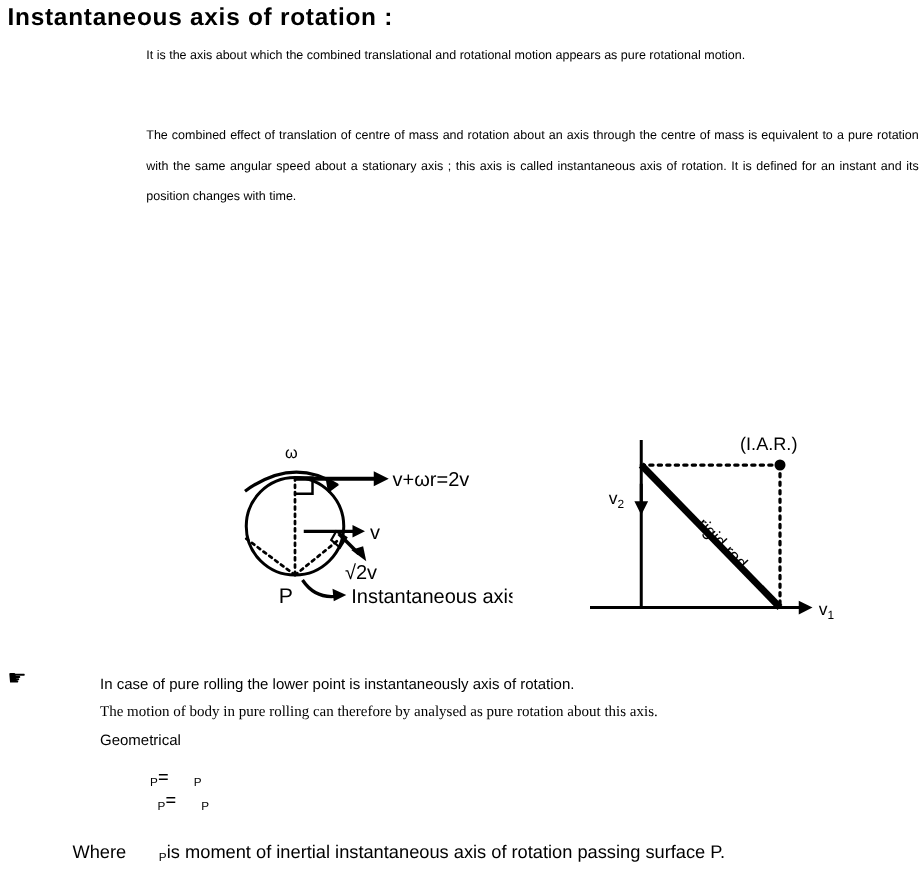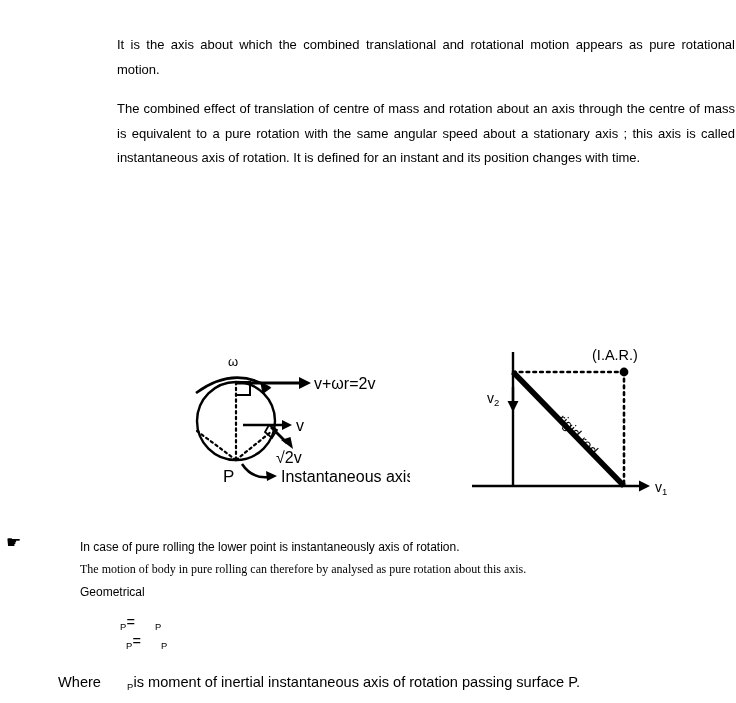--- a/index.html
+++ b/index.html
@@ -29,21 +29,21 @@
     font-weight: bold;
     letter-spacing: 0.6px;
     white-space: nowrap;
   }
 
   
   .para {
     position: absolute;
     left: 117px;
     width: 618px;
-    font-size: 13px;
+    font-size: 10px;
     line-height: 24.5px;
     text-align: justify;
     text-justify: inter-word;
   }
   .para.nojust { text-align: left; }
   .para b { font-weight: bold; }
 
   #para-definition { top: 33px; }
   #para-combined   { top: 97px; }
   #para-eg         { top: 196px; }
@@ -114,20 +114,21 @@
   svg text {
     font-family: "Liberation Sans", sans-serif;
     fill: #000000;
   }
 </style>
 </head>
 <body>
 
 <div class="page">
 
+  <div id="page-title">Instantaneous axis of rotation :</div>
 
   <div class="para" id="para-definition">It is the axis about which the combined translational and rotational motion appears as pure rotational motion.</div>
 
   <div class="para" id="para-combined">The combined effect of translation of centre of mass and rotation about an axis through the centre of mass is equivalent to a pure rotation with the same angular speed about a stationary axis ; this axis is called instantaneous axis of rotation. It is defined for an instant and its position changes with time.</div>
 
 
 
   <div id="figures">
 
     <svg id="fig-wheel" width="230" height="155" viewBox="0 0 230 155">

